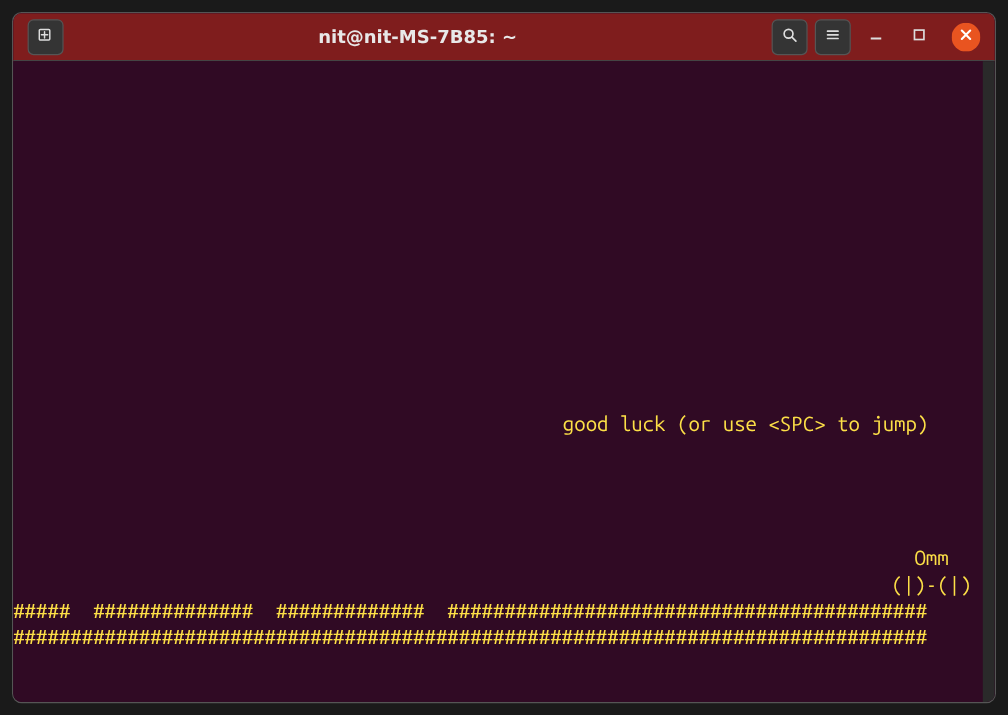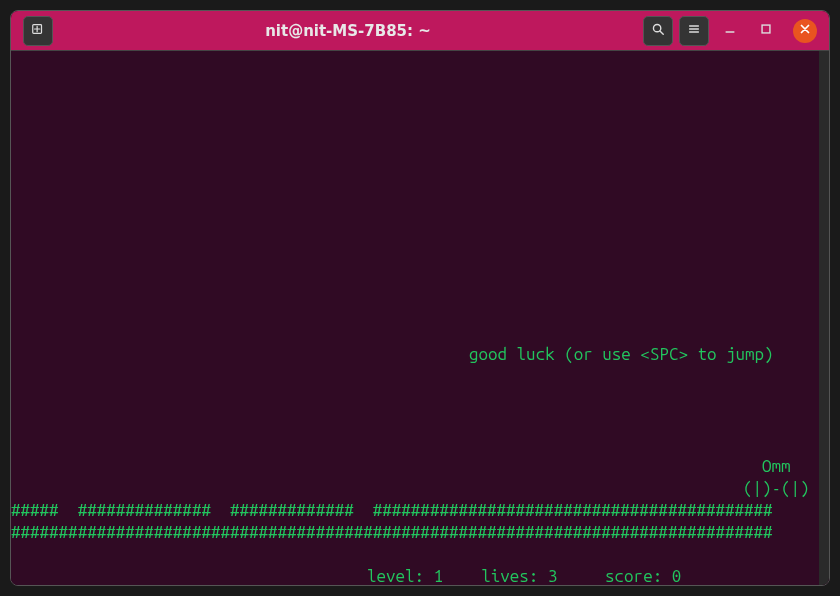--- a/index.html
+++ b/index.html
@@ -18,21 +18,21 @@
     height: 576px;
     background: #2c001e;
     border: 1px solid #555;
     border-radius: 8px;
     overflow: hidden;
     display: flex;
     flex-direction: column;
   }
   .titlebar {
     height: 40px;
-    background: #be185d;
+    background: #7f1d1d;
     display: flex;
     align-items: center;
     padding: 0 12px;
     border-bottom: 1px solid #444;
     flex-shrink: 0;
   }
   .tb-left, .tb-right { display: flex; align-items: center; gap: 6px; }
   .tb-center {
     flex: 1;
     text-align: center;
@@ -60,21 +60,21 @@
     color: #fff;
     margin-left: 6px;
   }
   .tb-btn svg { width: 14px; height: 14px; }
   .terminal {
     flex: 1;
     background: #300a24;
     position: relative;
     font-family: "Ubuntu Mono", "DejaVu Sans Mono", monospace;
     font-size: 17px;
-    color: #22c55e;
+    color: #fde047;
     border-right: 10px solid #2a2a2a;
   }
   .terminal pre {
     position: absolute;
     white-space: pre;
     font-family: inherit;
     line-height: 22px;
   }
   .msg { top: 292px; left: 458px; }
   .sprite { top: 404px; left: 732px; }
@@ -146,17 +146,16 @@
 
     <pre class="msg">good luck (or use &lt;SPC&gt; to jump)</pre>
 
     <pre class="sprite"><span>  Omm</span>
 <span>(|)-(|)</span></pre>
 
     <pre class="ground1">#####  ##############  #############  ##########################################</pre>
     <pre class="ground2">################################################################################</pre>
 
 
-    <pre class="status"><span>level: </span><span>1</span><span>    </span><span>lives: </span><span>3</span><span>     </span><span>score: </span><span>0</span></pre>
 
   </div>
 
 </div>
 
 </body></html>

